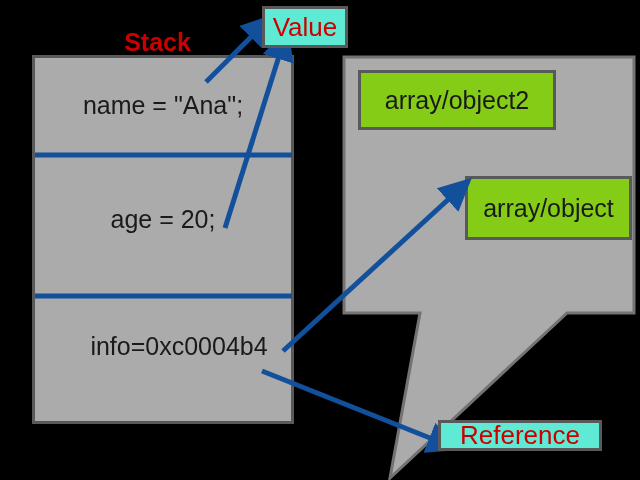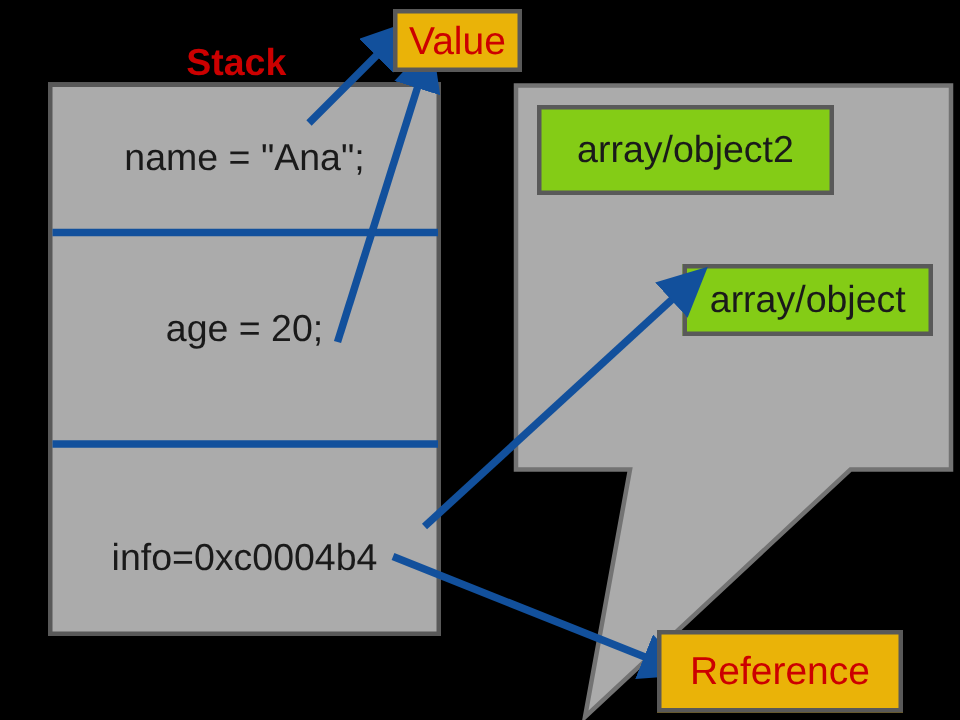--- a/index.html
+++ b/index.html
@@ -26,21 +26,21 @@
     position: absolute;
     color: #cc0000;
     font-weight: bold;
     font-size: 25px;
     letter-spacing: 0px;
     white-space: nowrap;
     text-align: center;
   }
   .tag-box {
     position: absolute;
-    background: #eab308;
+    background: #5eead4;
     border: 3px solid #595959;
     color: #cc0000;
     font-size: 26px;
     display: flex;
     align-items: center;
     justify-content: center;
     white-space: nowrap;
     box-sizing: border-box;
   }
   .frame-box {
@@ -77,26 +77,26 @@
 <div id="stage">
 
   <svg class="svg-layer" viewBox="0 0 640 480">
     <polygon points="344,57 634,57 634,313 567,313 390,478 420,313 344,313" fill="#ababab" stroke="#737373" stroke-width="3" stroke-linejoin="miter"></polygon>
   </svg>
 
   <div class="frame-box" style="left:32px; top:55px; width:262px; height:369px;"></div>
 
   <div class="stack-slot-text" style="top:91px;">name = "Ana";</div>
   <div class="stack-slot-text" style="top:205px;">age = 20;</div>
-  <div class="stack-slot-text" style="top:358px;">info=0xc0004b4</div>
+  <div class="stack-slot-text" style="top:332px;padding-left:16px;">info=0xc0004b4</div>
 
   <div class="heap-inner-box" style="left:358px; top:70px; width:198px; height:60px;">
     <span>array/object2</span>
   </div>
-  <div class="heap-inner-box" style="left:455px; top:176px; width:167px; height:48px;">
+  <div class="heap-inner-box" style="left:465px; top:176px; width:167px; height:64px;">
     <span>array/object</span>
   </div>
 
   <svg class="svg-layer" viewBox="0 0 640 480">
     <defs>
       <marker id="ah" markerWidth="9" markerHeight="9" refX="1.2" refY="3.2" orient="auto" markerUnits="strokeWidth">
         <path d="M0,0 L0,6.4 L6.6,3.2 z" fill="#12509c"></path>
       </marker>
     </defs>
 
@@ -110,17 +110,17 @@
     <line x1="283" y1="351" x2="452" y2="196" stroke="#12509c" stroke-width="5" marker-end="url(#ah)"></line>
 
     <line x1="262" y1="371" x2="435" y2="440" stroke="#12509c" stroke-width="5" marker-end="url(#ah)"></line>
   </svg>
 
   <div class="title-label" style="left:100px; top:28px; width:115px;">Stack</div>
 
   <div class="tag-box" style="left:262px; top:6px; width:86px; height:42px;">
     <span>Value</span>
   </div>
-  <div class="tag-box" style="left:438px; top:420px; width:164px; height:55px;">
+  <div class="tag-box" style="left:438px; top:420px; width:164px; height:31px;">
     <span>Reference</span>
   </div>
 
 </div>
 
 </body></html>

